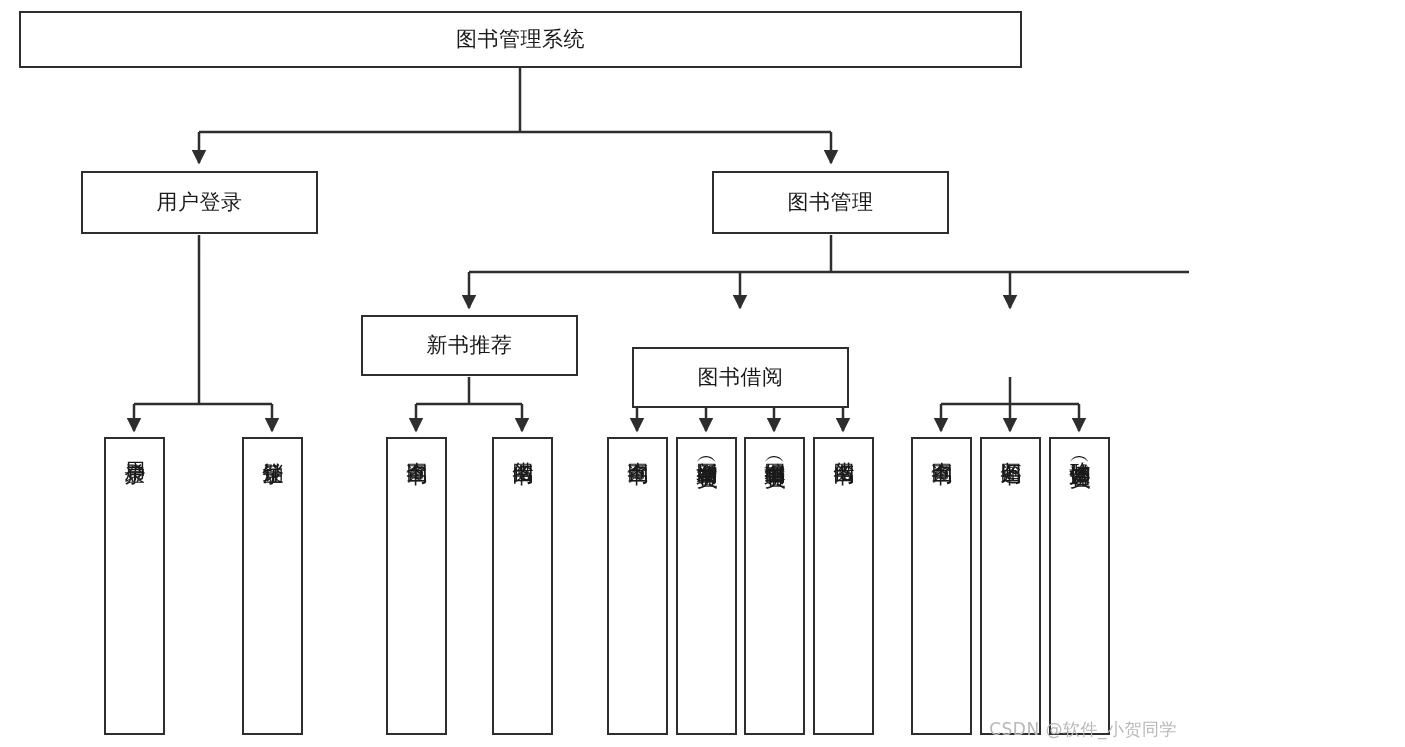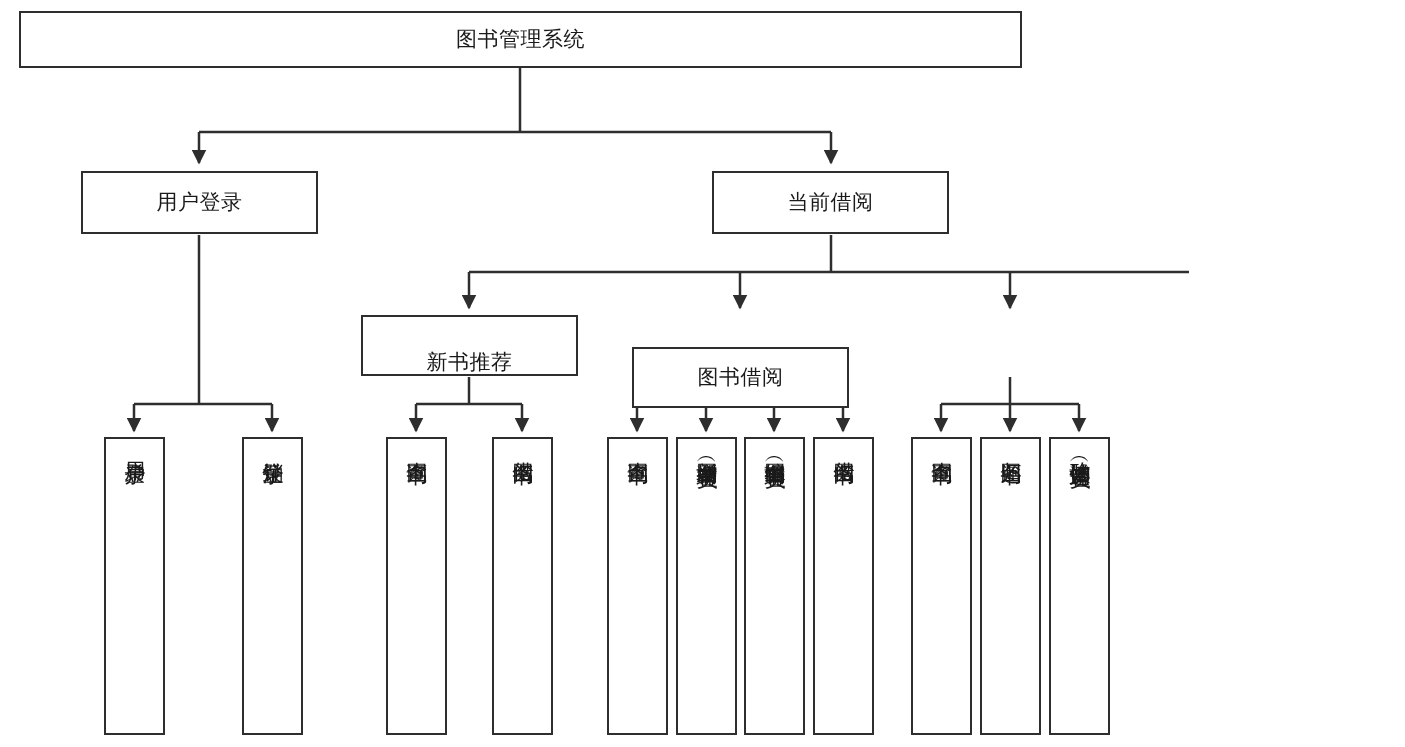--- a/index.html
+++ b/index.html
@@ -128,24 +128,24 @@
   </svg>
 
   <div class="node node-h" style="left:19px; top:11px; width:1003px; height:57px;">
     <span>图书管理系统</span>
   </div>
 
   <div class="node node-h" style="left:81px; top:171px; width:237px; height:63px;">
     <span>用户登录</span>
   </div>
   <div class="node node-h" style="left:712px; top:171px; width:237px; height:63px;">
-    <span>当前借阅</span>
+    <span>图书管理</span>
   </div>
 
-  <div class="node node-h" style="left:361px; top:315px; width:217px; height:61px;align-items:flex-end;">
+  <div class="node node-h" style="left:361px; top:315px; width:217px; height:61px;">
     <span>新书推荐</span>
   </div>
   <div class="node node-h" style="left:632px; top:315px; width:217px; height:61px;margin-top:32px;">
     <span>图书借阅</span>
   </div>
 
   <div class="node node-v" style="left:104px; top:437px; width:61px; height:298px;">
     <span class="vtext">用户登录</span>
   </div>
   <div class="node node-v" style="left:242px; top:437px; width:61px; height:298px;">
@@ -182,14 +182,15 @@
     <span class="vtext">确认归还（管理员）</span>
   </div>
 
   <div class="node node-v" style="left:1192px; top:437px; width:61px; height:298px;">
     <span class="vtext">新增借阅记录</span>
   </div>
   <div class="node node-v" style="left:1309px; top:437px; width:61px; height:298px;">
     <span class="vtext">查询借阅记录</span>
   </div>
 
+  <div class="watermark">CSDN @软件_小贺同学</div>
 
 </div>
 
 </body></html>

